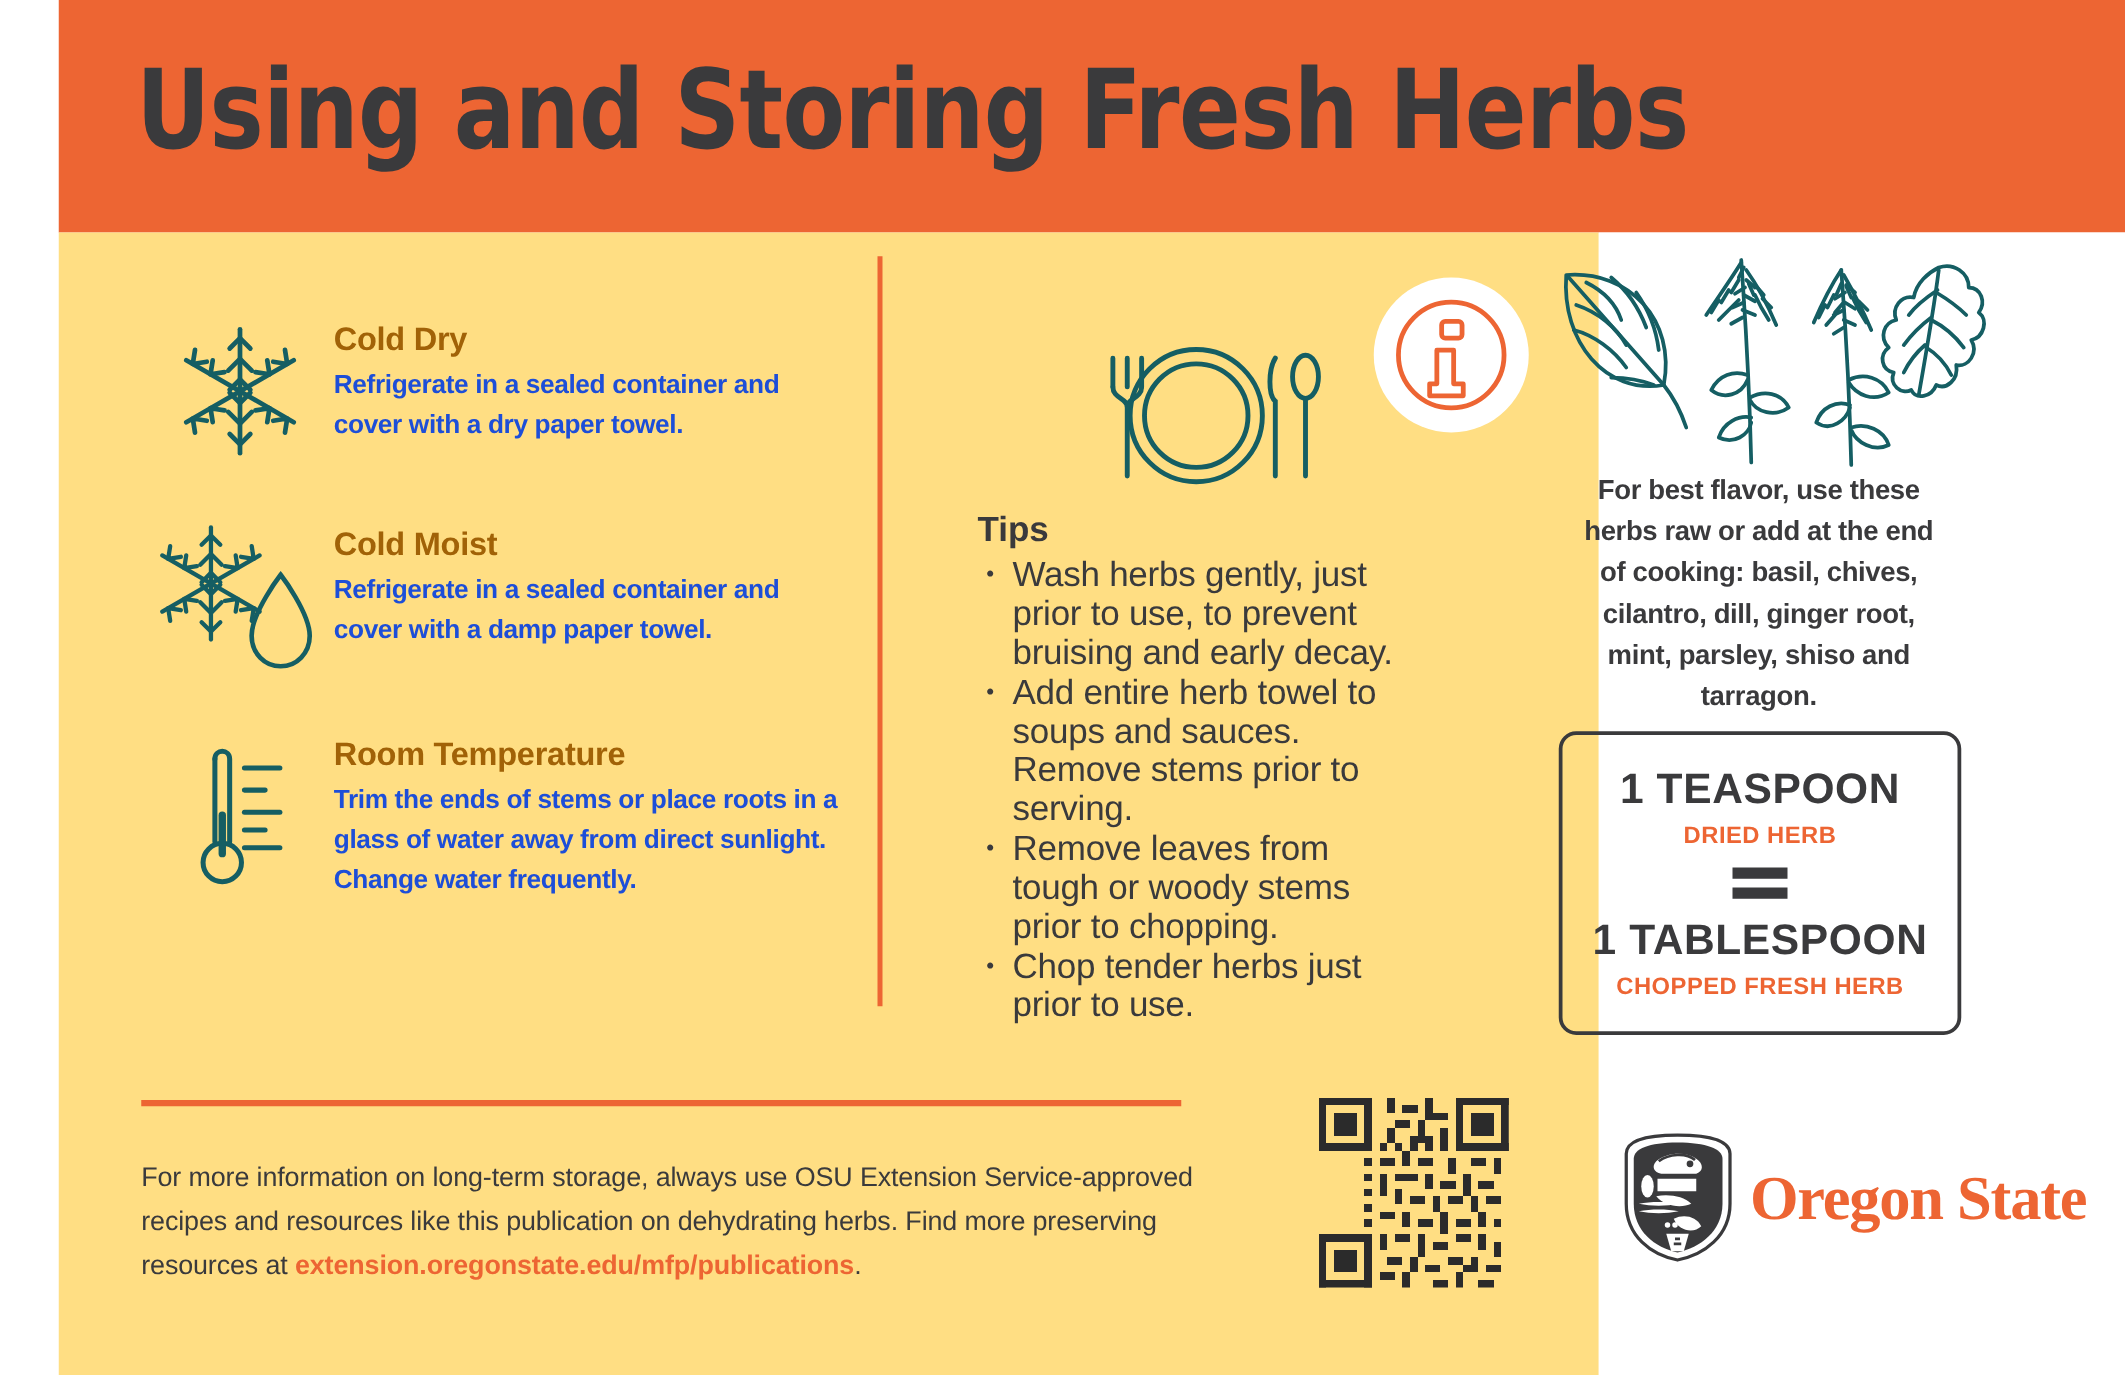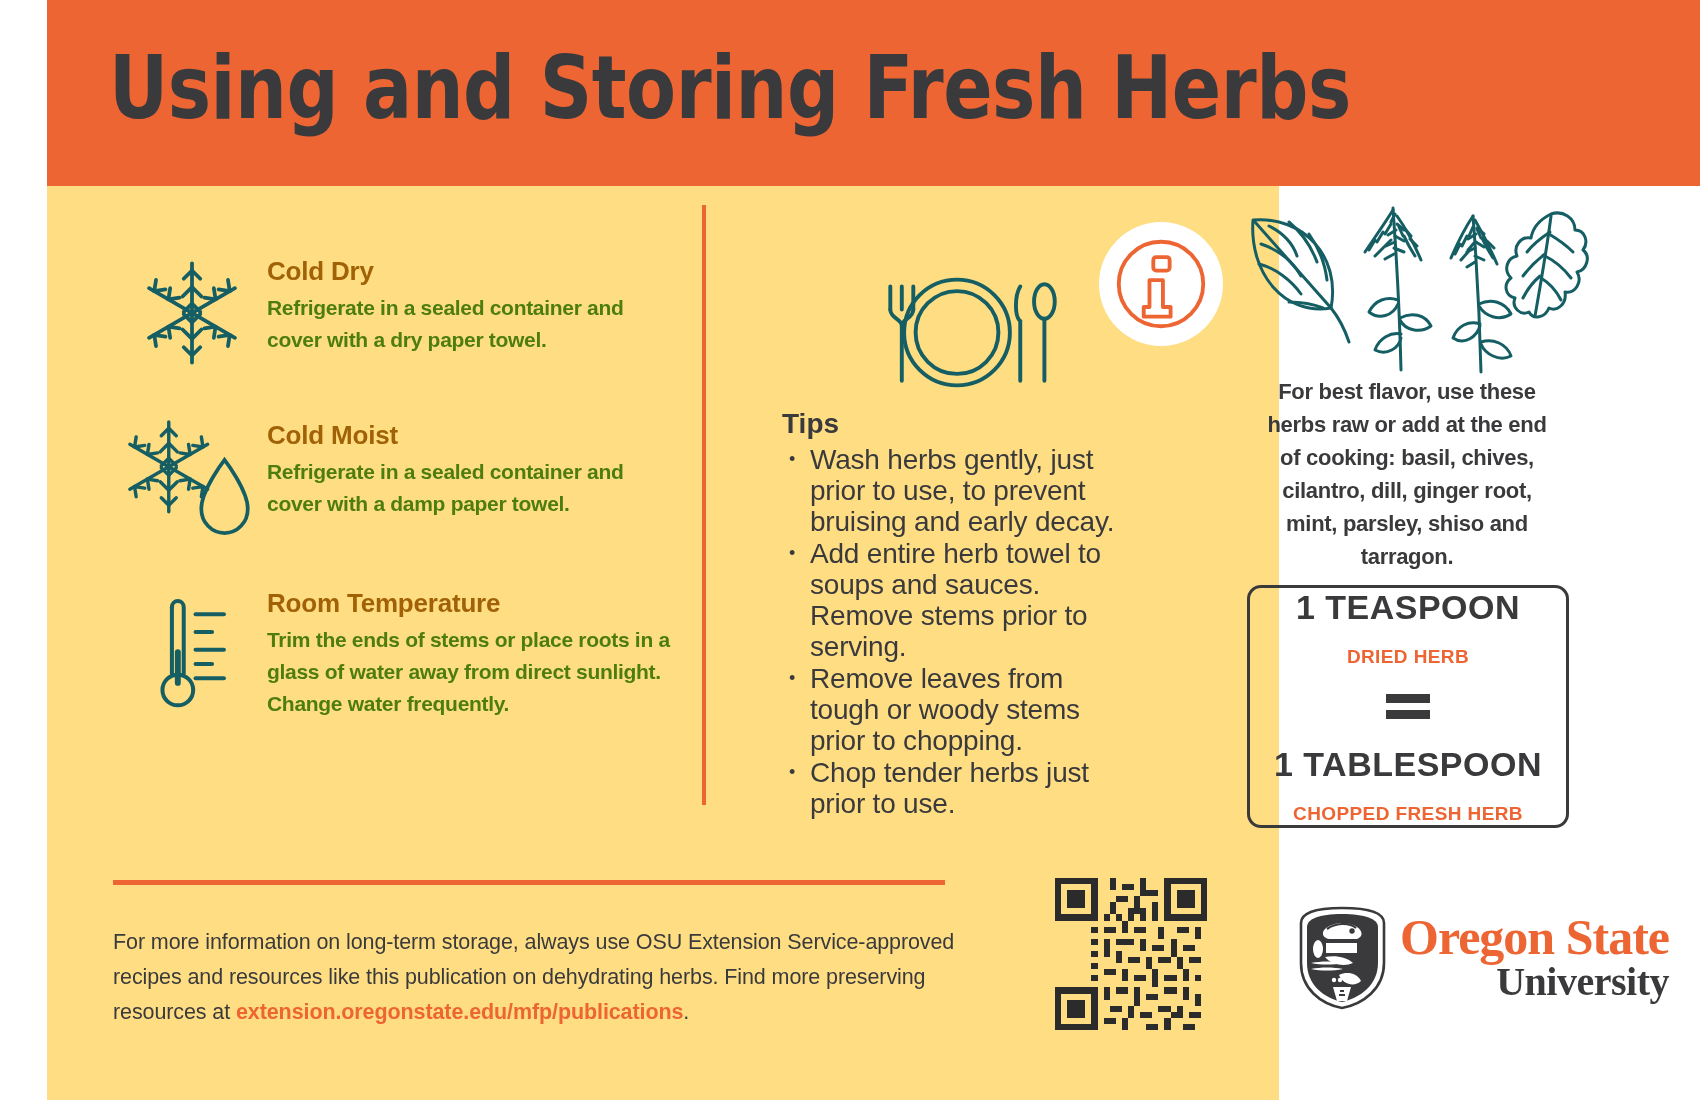--- a/index.html
+++ b/index.html
@@ -42,21 +42,21 @@
   .storage-icon {
     width:150px; flex:0 0 150px; display:flex; justify-content:center;
     align-items:flex-start; padding-top:4px;
   }
   .storage-text { flex:1; padding-top:6px; }
   .storage-title {
     font-size:26px; font-weight:bold; color:#a16207;
     margin-bottom:5px; letter-spacing:-0.2px;
   }
   .storage-body {
-    font-size:21px; line-height:32px; font-weight:bold; color:#4d7c0f;
+    font-size:21px; line-height:32px; font-weight:bold; color:#1d4ed8;
     letter-spacing:-0.3px;
   }
 
   
   .v-divider {
     position:absolute; left:655px; top:205px; width:4px; height:600px;
     background:#ED6533;
   }
 
   
@@ -102,21 +102,21 @@
     position:absolute; left:1210px; top:375px; width:300px;
     font-size:22px; line-height:33px; font-weight:bold; color:#3A3A3C;
     letter-spacing:-0.3px;
     text-align:center;
   }
 
   .conv-box {
     position:absolute; left:1200px; top:585px; width:322px; height:243px;
     border:3px solid #3A3A3C; border-radius:14px;
     display:flex; flex-direction:column; align-items:center;
-    justify-content:center; padding:8px 10px;gap:12px;
+    justify-content:center; padding:8px 10px;
   }
   .conv-big {
     font-family:"Liberation Sans Narrow","Liberation Sans", sans-serif;
     font-size:34px; font-weight:bold; color:#3A3A3C;
     letter-spacing:0.5px; white-space:nowrap;
   }
   .conv-small {
     font-size:19px; font-weight:bold; color:#ED6533;
     letter-spacing:0.4px; margin-top:7px; white-space:nowrap;
   }
@@ -466,17 +466,16 @@
         </g>
         <g stroke="#3A3A3C" stroke-width="2.2" fill="none">
           <path d="M32 24 C 40 18, 54 17, 61 23"></path>
           <circle cx="57" cy="26" r="1.6" fill="#3A3A3C"></circle>
           <path d="M45 86 L 49 86 M44 90 L 50 90"></path>
         </g>
       </svg>
     </div>
     <div class="osu-words">
       <div class="osu-line1">Oregon State</div>
-      <div class="osu-line2">University</div>
     </div>
   </div>
 
 </div>
 
 </body></html>

